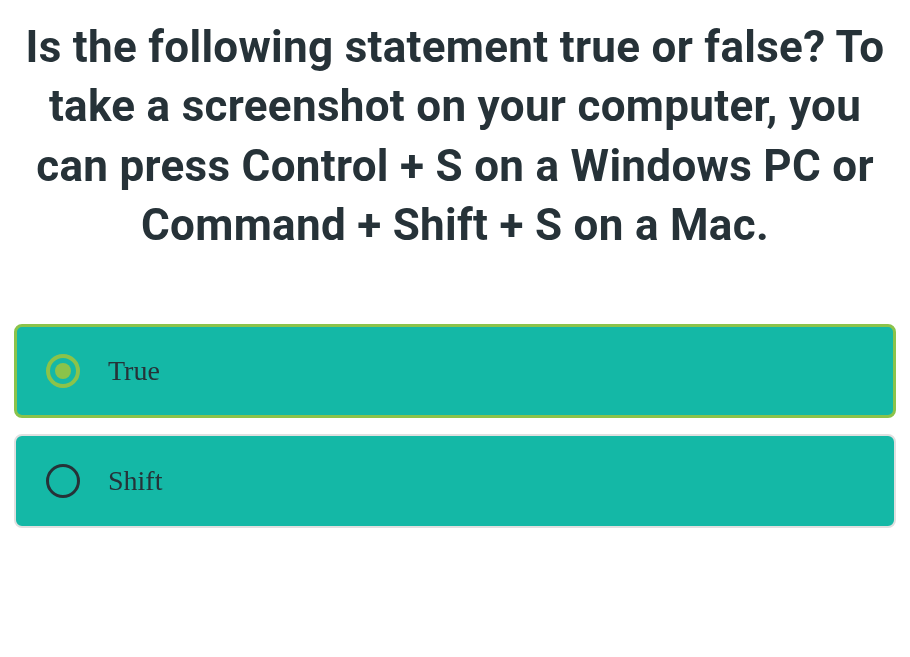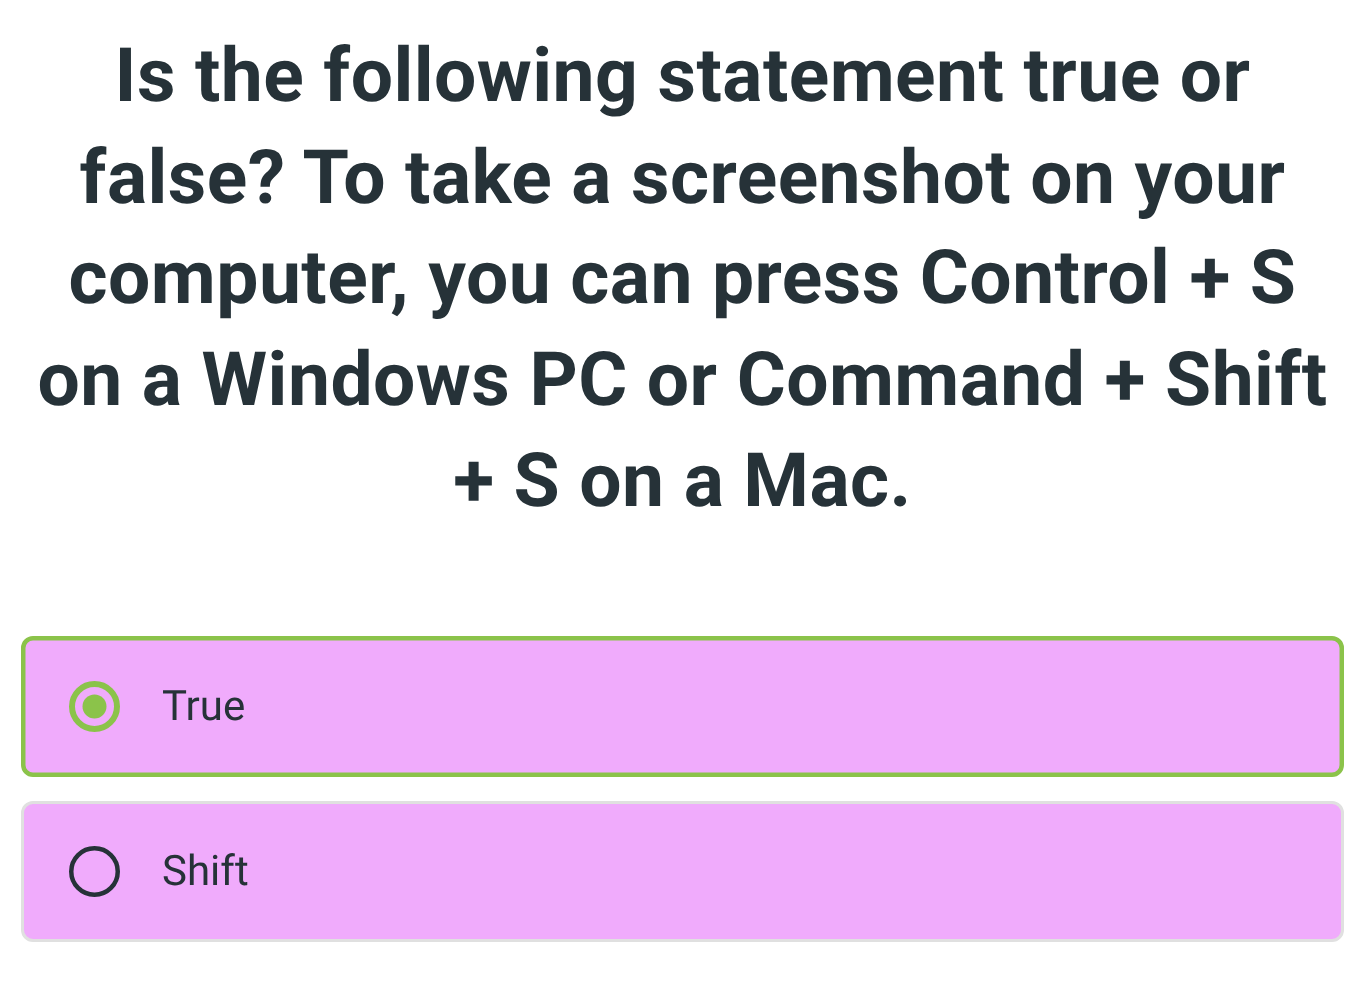--- a/index.html
+++ b/index.html
@@ -13,42 +13,43 @@
       width: 910px;
       height: 657px;
       padding: 0;
     }
     .container {
       width: 100%;
       padding: 18px 10px 0 10px;
     }
     .question-text {
       color: #263238;
-      font-size: 50px;
+      font-size: 44px;
       font-weight: 700;
       text-align: center;
       line-height: 1.35;
       letter-spacing: 0.3px;
       margin-bottom: 68px;
       padding: 0 6px;
     }
     .options {
       display: flex;
       flex-direction: column;
       gap: 16px;
       padding: 0 4px;
     }
     .option {
       display: flex;
       align-items: center;
       border: 2px solid #e0e0e0;
       border-radius: 8px;
       padding: 28px 30px;
       cursor: pointer;
-      background: #f0abfc;
+      background: #14b8a6;
+      font-family: Liberation Serif, serif;
     }
     .option.selected {
       border: 3px solid #8BC34A;
       padding: 27px 29px;
     }
     .radio {
       width: 34px;
       height: 34px;
       border-radius: 50%;
       border: 3px solid #263238;

